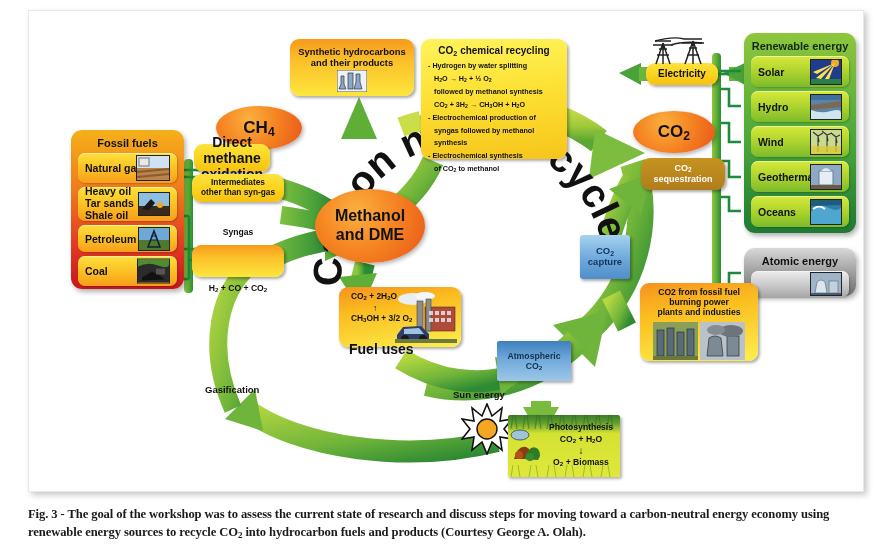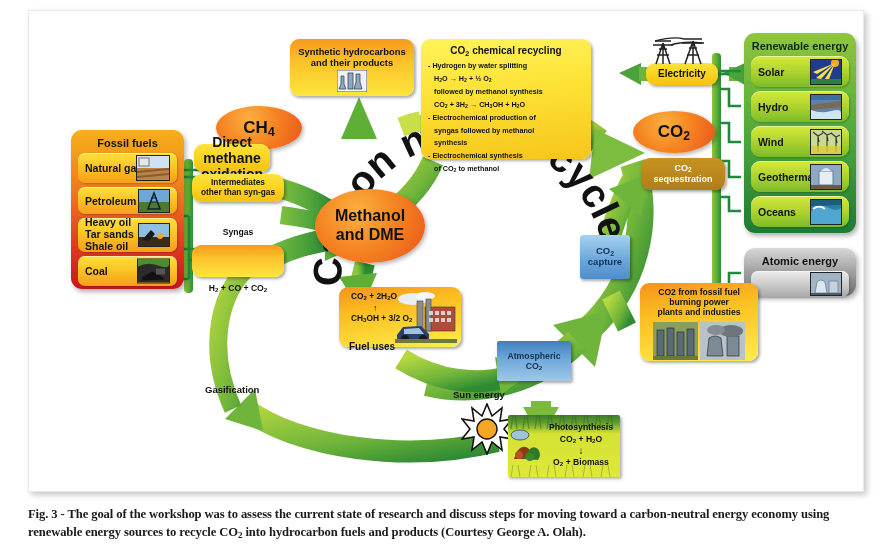--- a/index.html
+++ b/index.html
@@ -37,21 +37,21 @@
   .panel-row .thumb{position:absolute;right:7px;top:50%;transform:translateY(-50%);
                     border:1px solid #222;}
 
   #fossil{left:42px;top:119px;width:113px;height:159px;
           background:linear-gradient(180deg,#f5b01a 0%,#ef7a1c 38%,#e23b22 72%,#c8161a 100%);}
   #fossil .panel-row{background:linear-gradient(180deg,#fde13c 0%,#fbbe22 55%,#f79d1b 100%);}
 
   #renew{left:715px;top:22px;width:112px;height:200px;
          background:linear-gradient(180deg,#8fc63d 0%,#49a63a 55%,#1e7a34 100%);}
   #renew .panel-title{color:#102a10;}
-  #renew .panel-row{background:linear-gradient(180deg,#d7e93a 0%,#a9d12c 55%,#7cbb2b 100%);border-radius:9px;}
+  #renew .panel-row{background:linear-gradient(180deg,#d7e93a 0%,#a9d12c 55%,#7cbb2b 100%);}
 
   #atomic{left:715px;top:237px;width:112px;height:48px;
           background:linear-gradient(180deg,#d8d8d8 0%,#9a9a9a 55%,#6e6e6e 100%);}
   #atomic .panel-title{color:#111;}
   #atomic .panel-row{background:linear-gradient(180deg,#ececec 0%,#c9c9c9 55%,#a8a8a8 100%);height:24px;}
 
   .thumb{display:block;}
 
   .sub{font-size:.72em;vertical-align:-0.22em;}
 
@@ -214,38 +214,38 @@
         <svg class="thumb" width="32" height="24">
           <rect width="32" height="24" fill="#cfe2f3"></rect>
             <rect y="12" width="32" height="12" fill="#b9834a"></rect>
           <g stroke="#8d5a2b" stroke-width="2">
               <path d="M0 16 L32 13"></path>
               <path d="M0 21 L32 18"></path>
             </g>
           <rect x="2" y="2" width="10" height="8" fill="#e8e8e8" stroke="#777"></rect>
         </svg>
       </div>
-      <div class="panel-row" style="height:27px">
-        <span>Petroleum</span>
-        <svg class="thumb" width="30" height="22">
-          <rect width="30" height="22" fill="#6fa8d6"></rect>
-            <rect y="12" width="30" height="10" fill="#4f7a2e"></rect>
-          <path d="M15 3 L9 19 L21 19 Z" fill="none" stroke="#123" stroke-width="1.6"></path>
-          <path d="M11 12 L19 12 M12 8 L18 8" stroke="#123" stroke-width="1.2"></path>
-        </svg>
-      </div>
       <div class="panel-row" style="height:34px;line-height:1.12">
         <span style="white-space:pre-line">Heavy oil
 Tar sands
 Shale oil</span>
         <svg class="thumb" width="30" height="22">
           <rect width="30" height="22" fill="#8fbfe0"></rect>
             <rect y="13" width="30" height="9" fill="#3a2b1a"></rect>
           <circle cx="21" cy="12" r="3" fill="#f5a623"></circle>
           <path d="M3 16 L12 6 L16 10 L10 17 Z" fill="#1a1a1a"></path>
+        </svg>
+      </div>
+      <div class="panel-row" style="height:27px">
+        <span>Petroleum</span>
+        <svg class="thumb" width="30" height="22">
+          <rect width="30" height="22" fill="#6fa8d6"></rect>
+            <rect y="12" width="30" height="10" fill="#4f7a2e"></rect>
+          <path d="M15 3 L9 19 L21 19 Z" fill="none" stroke="#123" stroke-width="1.6"></path>
+          <path d="M11 12 L19 12 M12 8 L18 8" stroke="#123" stroke-width="1.2"></path>
         </svg>
       </div>
       <div class="panel-row" style="height:30px">
         <span>Coal</span>
         <svg class="thumb" width="31" height="23">
           <rect width="31" height="23" fill="#2b2b2b"></rect>
           <path d="M0 7 Q10 2 20 6 T31 5 L31 0 L0 0 Z" fill="#4f8b30"></path>
           <path d="M4 18 L14 12 L22 16 L27 20 L4 21 Z" fill="#111"></path>
           <rect x="18" y="9" width="9" height="6" fill="#555"></rect>
         </svg>
@@ -327,21 +327,21 @@
       <svg class="thumb" style="margin-top:2px" width="30" height="22">
         <rect width="30" height="22" fill="#eef2f6" stroke="#333" stroke-width=".8"></rect>
         <g fill="#8aa8c8" stroke="#333" stroke-width=".7">
           <path d="M4 6 L4 14 L2 19 L9 19 L7 14 L7 6 Z"></path>
           <rect x="11" y="3" width="5" height="16"></rect>
           <path d="M19 4 L19 12 L17 19 L25 19 L23 12 L23 4 Z"></path>
         </g>
       </svg>
     </div>
 
-    <div class="node box yellowsoft" style="left:392px;top:28px;width:170px;height:120px;padding:5px 7px;align-items:stretch;justify-content:flex-start;">
+    <div class="node box yellowsoft" style="left:392px;top:28px;width:146px;height:120px;padding:5px 7px;align-items:stretch;justify-content:flex-start;">
       <div class="bodytxt">
         <span class="hd">CO<span class="sub">2</span> chemical recycling</span>
         <p>- Hydrogen by water splitting</p>
         <p style="text-indent:0;padding-left:6px">H<span class="sub">2</span>O → H<span class="sub">2</span> + ½ O<span class="sub">2</span></p>
         <p style="text-indent:0;padding-left:6px">followed by methanol synthesis</p>
         <p style="text-indent:0;padding-left:6px">CO<span class="sub">2</span> + 3H<span class="sub">2</span> → CH<span class="sub">3</span>OH + H<span class="sub">2</span>O</p>
         <p>- Electrochemical production of</p>
         <p style="text-indent:0;padding-left:6px">syngas followed by methanol</p>
         <p style="text-indent:0;padding-left:6px">synthesis</p>
         <p>- Electrochemical synthesis</p>
@@ -426,21 +426,21 @@
       </svg>
     </div>
 
     <div class="node box bigorange" style="left:310px;top:276px;width:122px;height:60px;padding:4px 6px;align-items:stretch;justify-content:flex-start;">
       <div style="position:relative;width:100%;height:100%;">
         <div style="font-size:8.4px;text-align:left;padding-left:6px;line-height:1.25">
           CO<span class="sub">2</span> + 2H<span class="sub">2</span>O<br>
           <span style="display:inline-block;padding-left:22px">↑</span><br>
           CH<span class="sub">3</span>OH + 3/2 O<span class="sub">2</span>
         </div>
-        <div style="font-size:10px;text-align:left;padding-left:4px;margin-top:16px">Fuel uses</div>
+        <div style="font-size:14px;text-align:left;padding-left:4px;margin-top:16px">Fuel uses</div>
         <svg class="thumb" style="position:absolute;right:-2px;top:0px" width="62" height="52">
           <ellipse cx="18" cy="8" rx="15" ry="6" fill="#e9eef2"></ellipse>
           <ellipse cx="30" cy="5" rx="10" ry="4" fill="#f4f7fa"></ellipse>
           <g fill="#b04a3a" stroke="#5b2a20" stroke-width=".6">
             <rect x="30" y="16" width="30" height="24"></rect>
           </g>
           <g fill="#8c8c8c" stroke="#444" stroke-width=".6">
             <rect x="22" y="10" width="6" height="30"></rect>
               <rect x="31" y="8" width="5" height="32"></rect>
           </g>

